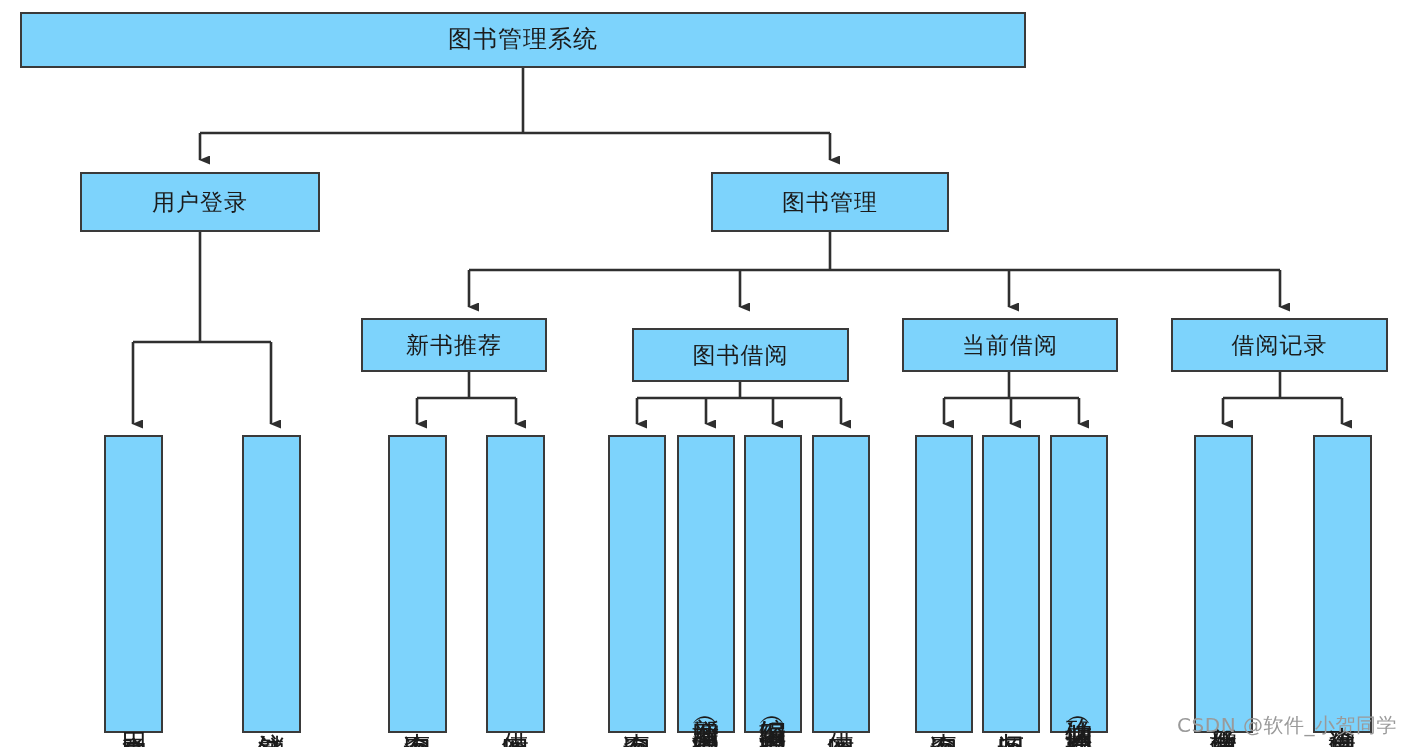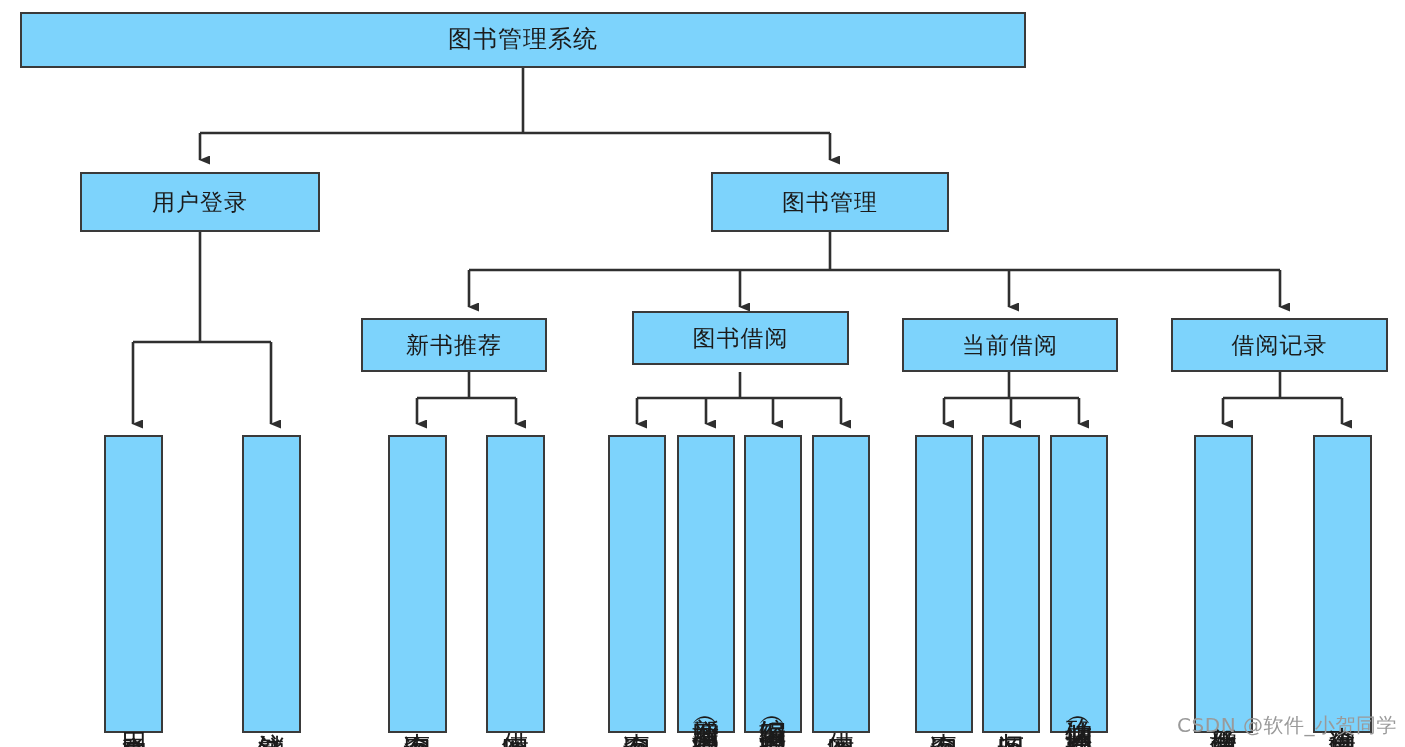--- a/index.html
+++ b/index.html
@@ -148,21 +148,21 @@
   </div>
 
   <div class="node horiz" style="left:711px; top:172px; width:238px; height:60px;text-align:right;">
     <span class="label">图书管理</span>
   </div>
 
   <div class="node horiz" style="left:361px; top:318px; width:186px; height:54px;">
     <span class="label">新书推荐</span>
   </div>
 
-  <div class="node horiz" style="left:632px; top:311px; width:217px; height:54px;">
+  <div class="node horiz" style="left:632px; top:328px; width:217px; height:54px;">
     <span class="label">图书借阅</span>
   </div>
 
   <div class="node horiz" style="left:902px; top:318px; width:216px; height:54px;align-items:center;">
     <span class="label">当前借阅</span>
   </div>
 
   <div class="node horiz" style="left:1171px; top:318px; width:217px; height:54px;">
     <span class="label">借阅记录</span>
   </div>

